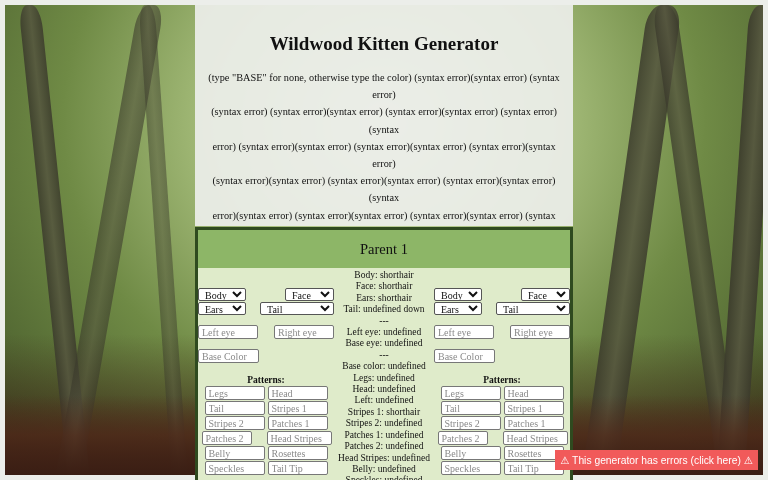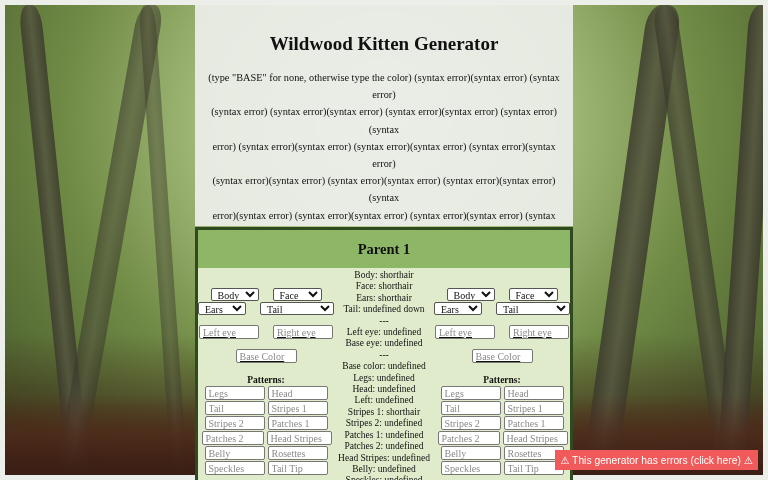--- a/index.html
+++ b/index.html
@@ -36,37 +36,37 @@
   .desc { font-size:10.3px; line-height:17.2px; padding:0 10px; margin:0; }
   .create-btn {
     display:inline-block; margin-top:2px; font-family:"Liberation Sans", sans-serif; font-size:10px;
     padding:4px 4px; border:1px solid #8a8a8a; border-radius:3px; background:#f3f3f3; color:#111; cursor:pointer;
   }
   .panel {
     position:absolute; left:0; top:222px; width:378px; height:260px;
     border:3px solid #2f4a1f; box-sizing:border-box; background:#dfebca;
   }
   .panel-head { background:#8db667; height:38px; display:flex; align-items:center; }
-  .panel-head div { flex:1; text-align:center; font-weight:bold; font-size:14.5px; }
+  .panel-head div { flex:1; text-align:center; font-weight:normal; font-size:14.5px; }
   .cols { display:flex; }
   .col-side { width:136px; text-align:center; font-size:9.5px; padding-top:20px; }
   .col-mid { flex:1; text-align:center; font-size:9.5px; line-height:11.4px; padding-top:2px; }
   select {
     font-family:"Liberation Serif", serif; font-size:10px; height:13px; padding:0 0 0 2px;
     border:1px solid #555; background:#fff; color:#111; border-radius:2px; box-sizing:border-box;
   }
-  .row { display:flex; justify-content:center; gap:14px; margin-bottom:1px;text-decoration:underline; }
+  .row { display:flex; justify-content:space-between; gap:14px; margin-bottom:1px; }
   input.txt {
     font-family:"Liberation Serif", serif; font-size:10px; height:14px; box-sizing:border-box;
     border:1px solid #777; background:#fff; padding:0 3px; border-radius:2px; color:#111;
   }
   input.txt::placeholder { color:#8a8a8a; }
   .pat-grid { display:grid; grid-template-columns:60px 60px; gap:1px 3px; justify-content:center; }
   .pat-grid input { width:60px; }
-  .pat-grid input.wide { width:62px; margin-left:-3px; }
+  .pat-grid input.wide { width:50px; margin-left:-3px; }
   .patterns-label { margin-top:12px; margin-bottom:1px; font-size:9.5px;font-weight:bold; }
 
   .error-banner {
     position:absolute; right:10px; bottom:10px; background:#f15a5a; color:#fff;
     font-family:"Liberation Sans", sans-serif; font-size:10.3px; padding:4px 5px; cursor:pointer;
   }
 </style>
 </head>
 <body>
 

